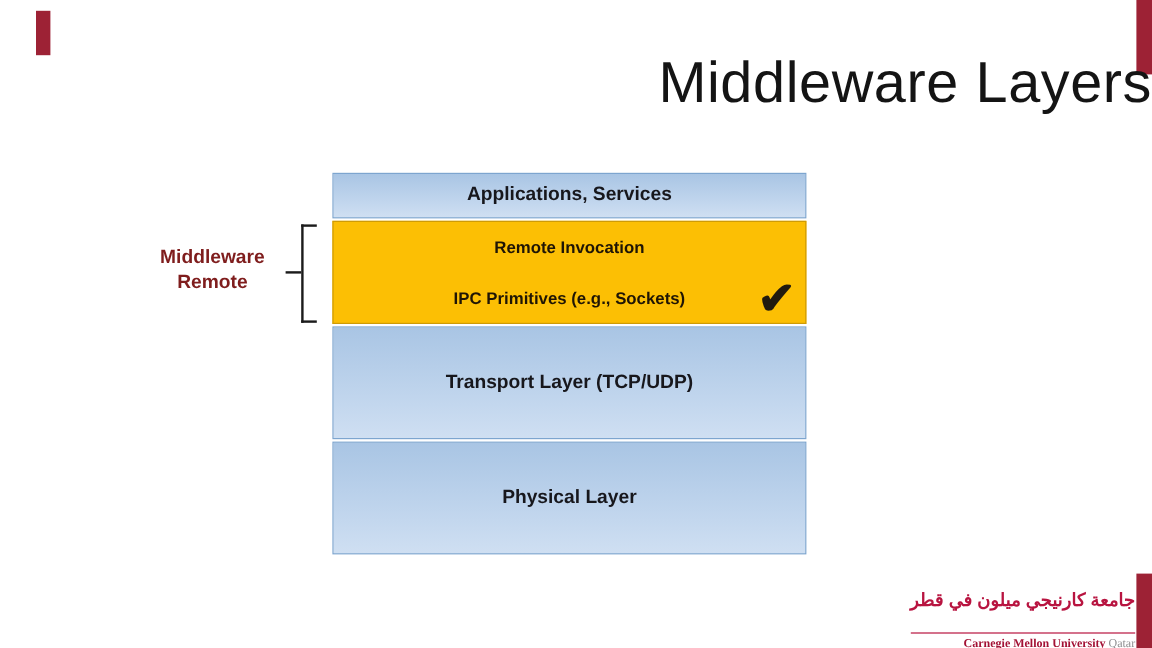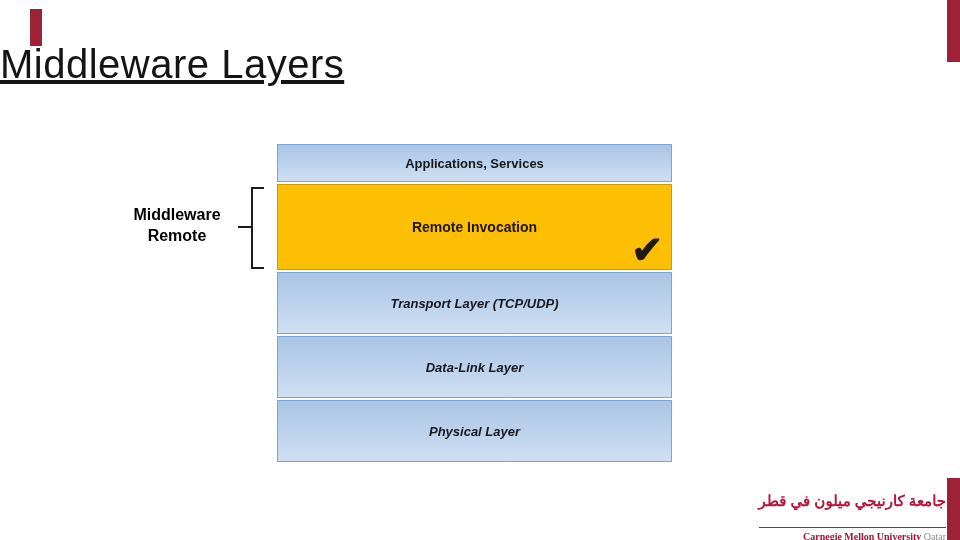--- a/index.html
+++ b/index.html
@@ -24,52 +24,51 @@
 
   
   .accent{position:absolute;background:var(--accent-red);}
   .accent.tl{left:30px;top:9px;width:12px;height:37px;}
   .accent.tr{right:0;top:0;width:13px;height:62px;}
   .accent.br{right:0;bottom:0;width:13px;height:62px;}
 
   
   .title{
     position:absolute;left:0;right:0;top:42px;
-    text-align:left;
-    font-size:40px;font-weight:400;letter-spacing:.5px;
+    text-align:right;
+    font-size:48px;font-weight:400;letter-spacing:.5px;
     color:var(--ink);
-    text-decoration:underline;
   }
 
   
   .side-label{
     position:absolute;left:116px;top:204px;width:122px;
-    text-align:center;font-weight:bold;font-size:16px;line-height:21px;color:#000000;
+    text-align:center;font-weight:bold;font-size:16px;line-height:21px;color:#7f1d1d;
   }
 
   
   .bracket-part{position:absolute;background:#1b1b1b;}
   .bracket-v  {left:251px;top:187px;width:2px;height:82px;}
   .bracket-top{left:251px;top:187px;width:13px;height:2px;}
   .bracket-bot{left:251px;top:267px;width:13px;height:2px;}
   .bracket-mid{left:238px;top:226px;width:13px;height:2px;}
 
   
   .stack{
     position:absolute;left:277px;top:144px;width:395px;height:318px;
     display:flex;flex-direction:column;gap:2px;
   }
   .row{
     display:flex;align-items:center;justify-content:center;
-    font-size:13px;font-weight:bold;color:#17171c;
+    font-size:16px;font-weight:bold;color:#17171c;
     background:linear-gradient(180deg,#a9c5e4 0%,#c3d7ee 70%,#cfdff2 100%);
     border:1px solid var(--row-border);
   }
   .row.top{flex:0 0 38px;}
-  .row.blue{flex:1 1 auto;font-style:italic;}
+  .row.blue{flex:1 1 auto;}
   .ygroup{
     flex:0 0 86px;position:relative;
     display:flex;flex-direction:column;
     background:var(--yellow);
     border:1px solid var(--yellow-border);
   }
   .yrow{
     flex:1;display:flex;align-items:center;justify-content:center;
     font-size:14px;font-weight:bold;color:#1f1505;
   }
@@ -117,28 +116,28 @@
   <div class="stack">
 
     <div class="row top">
       <span>Applications, Services</span>
     </div>
 
     <div class="ygroup">
       <div class="yrow">
         <span>Remote Invocation</span>
       </div>
+      <div class="yrow">
+        <span>IPC Primitives (e.g., Sockets)</span>
+      </div>
       <span class="check">✔</span>
     </div>
 
     <div class="row blue">
       <span>Transport Layer (TCP/UDP)</span>
-    </div>
-    <div class="row blue">
-      <span>Data-Link Layer</span>
     </div>
     <div class="row blue">
       <span>Physical Layer</span>
     </div>
 
   </div>
 
   <div class="logo">
     <div>
       <span class="arabic">جامعة كارنيجي ميلون في قطر</span>

